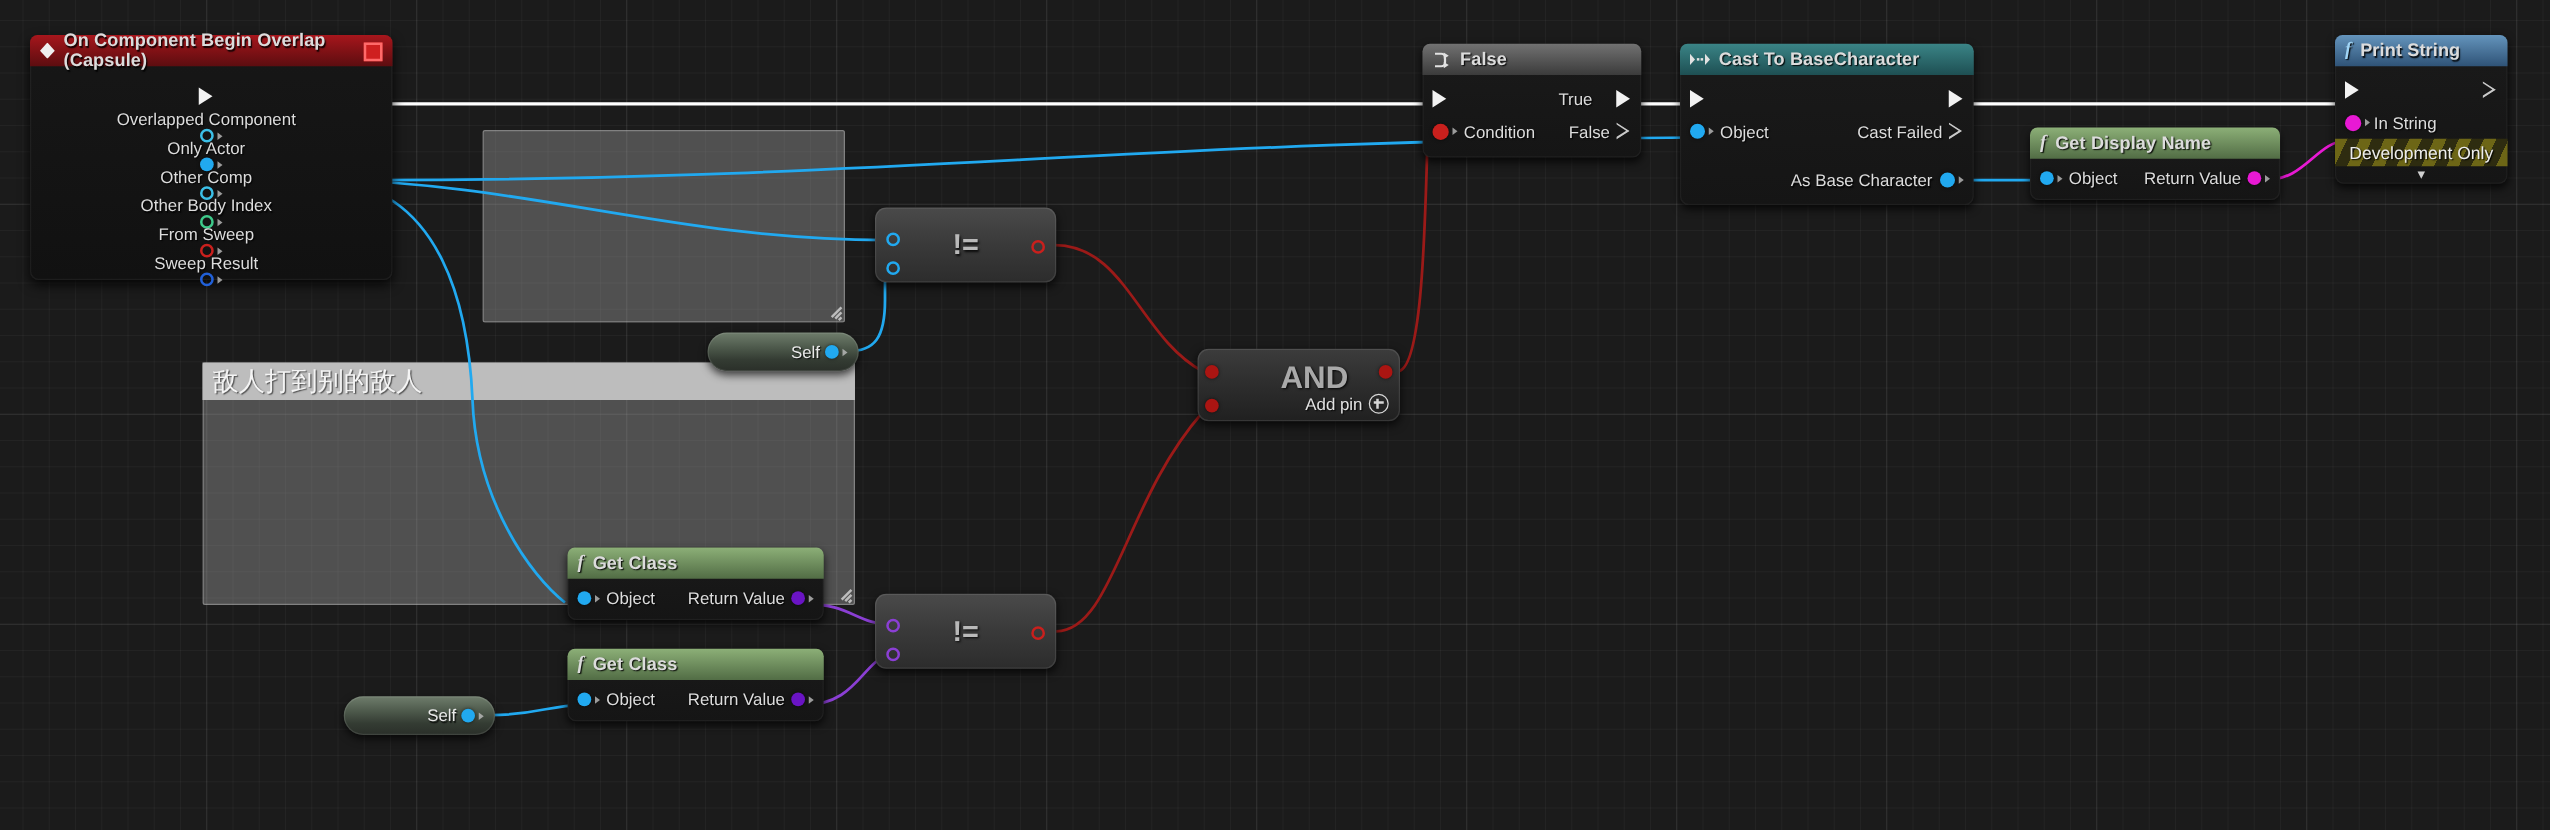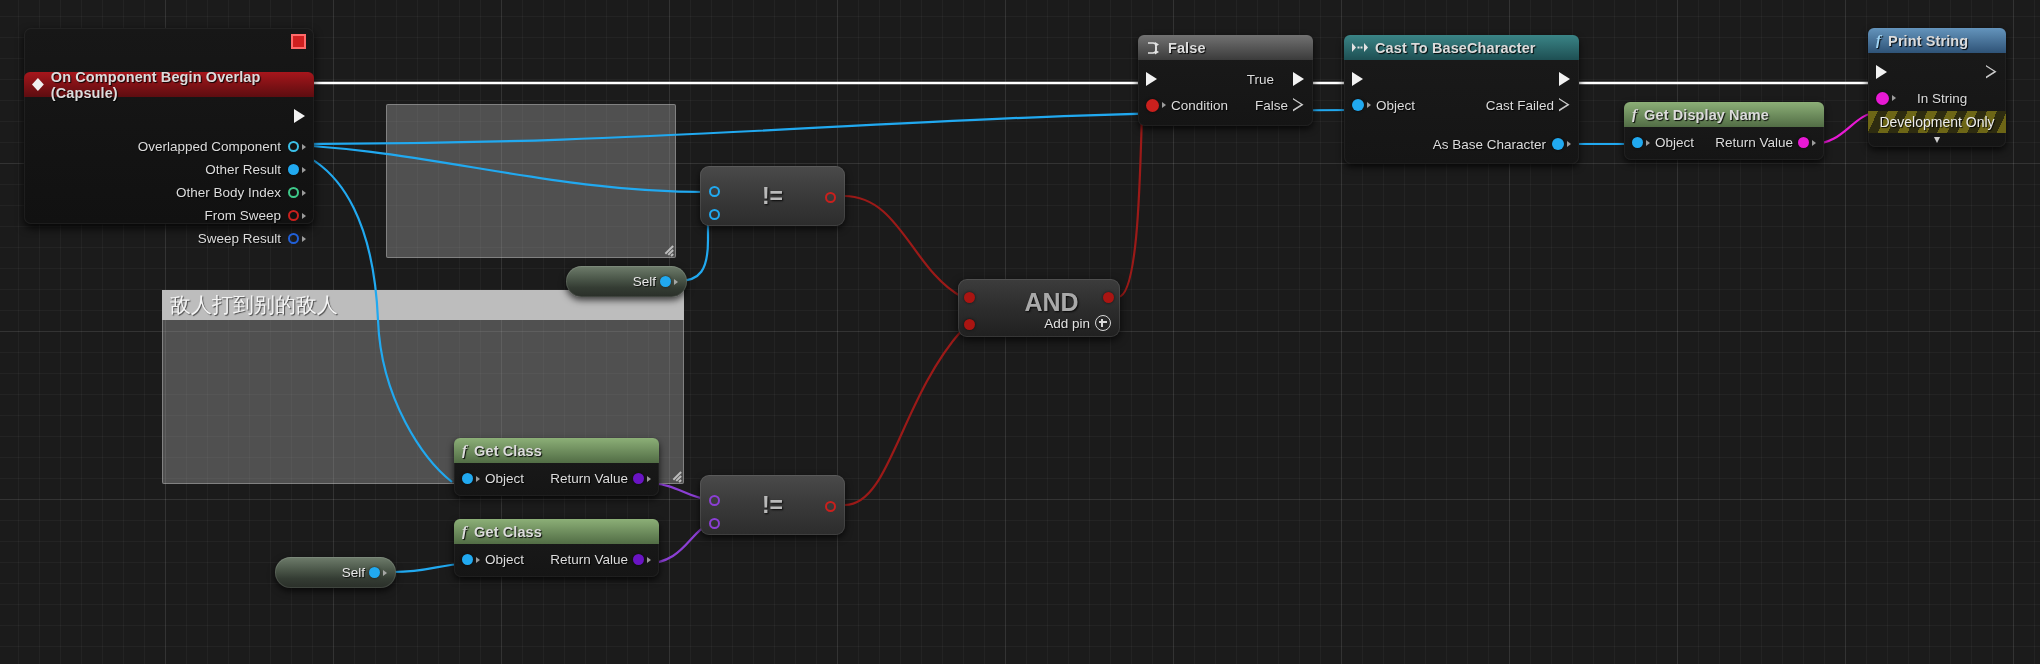--- a/index.html
+++ b/index.html
@@ -25,21 +25,21 @@
     box-shadow:0 3px 7px rgba(0,0,0,.75), inset 0 0 0 1px rgba(255,255,255,.045);
     color:#d8d8d8;}
   .node .hdr{
     height:25px;border-radius:6px 6px 0 0;display:flex;align-items:center;
     padding:0 8px;font-size:14.5px;font-weight:bold;color:#dcdcdc;
     text-shadow:1px 1px 1px rgba(0,0,0,.9);letter-spacing:.1px;
   }
   .node .body{position:relative;}
   .prow{position:relative;height:23px;display:flex;align-items:center;
         font-size:13.5px;color:#dcdcdc;text-shadow:1px 1px 1px rgba(0,0,0,.85);}
-  .prow.right{justify-content:flex-end;}
+  .prow.right{justify-content:flex-end;flex-direction:column;}
   .plabel{white-space:nowrap;}
   
   .pin{width:11px;height:11px;border-radius:50%;flex:0 0 auto;}
   .pin.hollow{background:transparent;border:2.4px solid currentColor;width:7px;height:7px;}
   .pin.solid{background:currentColor;box-shadow:0 0 3px rgba(0,0,0,.6);}
   .pin-wrap{display:flex;align-items:center;gap:3px;}
   .nub{width:4px;height:6px;position:relative;}
   .nub:after{content:"";position:absolute;left:0;top:0;border-top:3px solid transparent;
     border-bottom:3px solid transparent;border-left:4px solid rgba(190,190,190,.8);}
   
@@ -51,21 +51,21 @@
   .exec.hollowx:before{content:"";position:absolute;left:0;top:0;width:0;height:0;
     border-top:7.5px solid transparent;border-bottom:7.5px solid transparent;
     border-left:11px solid #c9c9c9;
     -webkit-clip-path:polygon(0 0,100% 50%,0 100%,0 86%,72% 50%,0 14%);
     clip-path:polygon(0 0,100% 50%,0 100%,0 86%,72% 50%,0 14%);}
   
   #ev-node{left:24px;top:28px;width:290px;height:196px;
     background:linear-gradient(to bottom,#171717,#111);
     box-shadow:0 4px 9px rgba(0,0,0,.8), inset 0 0 0 1px rgba(255,255,255,.05);}
   #ev-node .hdr{background:linear-gradient(to bottom,#a7161c 0%,#7d1115 55%,#5d0d10 100%);
-    justify-content:flex-end;margin-top:44px;}
+    justify-content:flex-end;}
   .ev-diamond{width:13px;height:13px;margin-right:7px;background:#efefef;
     -webkit-clip-path:polygon(50% 0,100% 50%,50% 100%,0 50%);
     clip-path:polygon(50% 0,100% 50%,50% 100%,0 50%);}
   .ev-del{position:absolute;right:8px;top:6px;width:11px;height:11px;
     border:2px solid #ff6a6a;background:#cf2020;}
   
   .comment{position:absolute;border-radius:2px;background:rgba(155,155,155,.42);
     box-shadow:inset 0 0 0 1px rgba(220,220,220,.35);}
   .comment .ctitle{height:30px;background:#bdbdbd;color:#f4f4f4;
     font-size:21px;line-height:30px;padding:0 8px;overflow:hidden;white-space:nowrap;
@@ -178,23 +178,30 @@
         <span class="exec"></span>
       </div>
       <div class="prow right" style="padding-right:8px;margin-top:6px;">
         <span class="plabel">Overlapped Component</span>
         <span class="pin-wrap" style="margin-left:7px;color:#3cc0e8;">
           <span class="pin hollow"></span>
             <span class="nub"></span>
         </span>
       </div>
       <div class="prow right" style="padding-right:8px;">
-        <span class="plabel">Other Result</span>
+        <span class="plabel">Only Actor</span>
         <span class="pin-wrap" style="margin-left:7px;color:#21a9f0;">
           <span class="pin solid"></span>
+            <span class="nub"></span>
+        </span>
+      </div>
+      <div class="prow right" style="padding-right:8px;">
+        <span class="plabel">Other Comp</span>
+        <span class="pin-wrap" style="margin-left:7px;color:#3cc0e8;">
+          <span class="pin hollow"></span>
             <span class="nub"></span>
         </span>
       </div>
       <div class="prow right" style="padding-right:8px;">
         <span class="plabel">Other Body Index</span>
         <span class="pin-wrap" style="margin-left:7px;color:#3ec98a;">
           <span class="pin hollow"></span>
             <span class="nub"></span>
         </span>
       </div>
@@ -411,21 +418,21 @@
     <div class="body" style="padding:6px 0 0;">
       <div class="prow" style="padding:0 8px;justify-content:space-between;height:26px;">
         <span class="exec"></span>
         <span class="exec hollowx"></span>
       </div>
       <div class="prow" style="padding:0 8px;height:26px;">
         <span class="pin-wrap" style="color:#e819d4;">
           <span class="pin solid" style="width:13px;height:13px;"></span>
             <span class="nub"></span>
         </span>
-        <span class="plabel" style="margin-left:21px;">In String</span>
+        <span class="plabel" style="margin-left:3px;">In String</span>
       </div>
       <div class="devonly">
         <span>Development Only</span>
       </div>
       <div class="chev">▾</div>
     </div>
   </div>
 
 </div>
 

